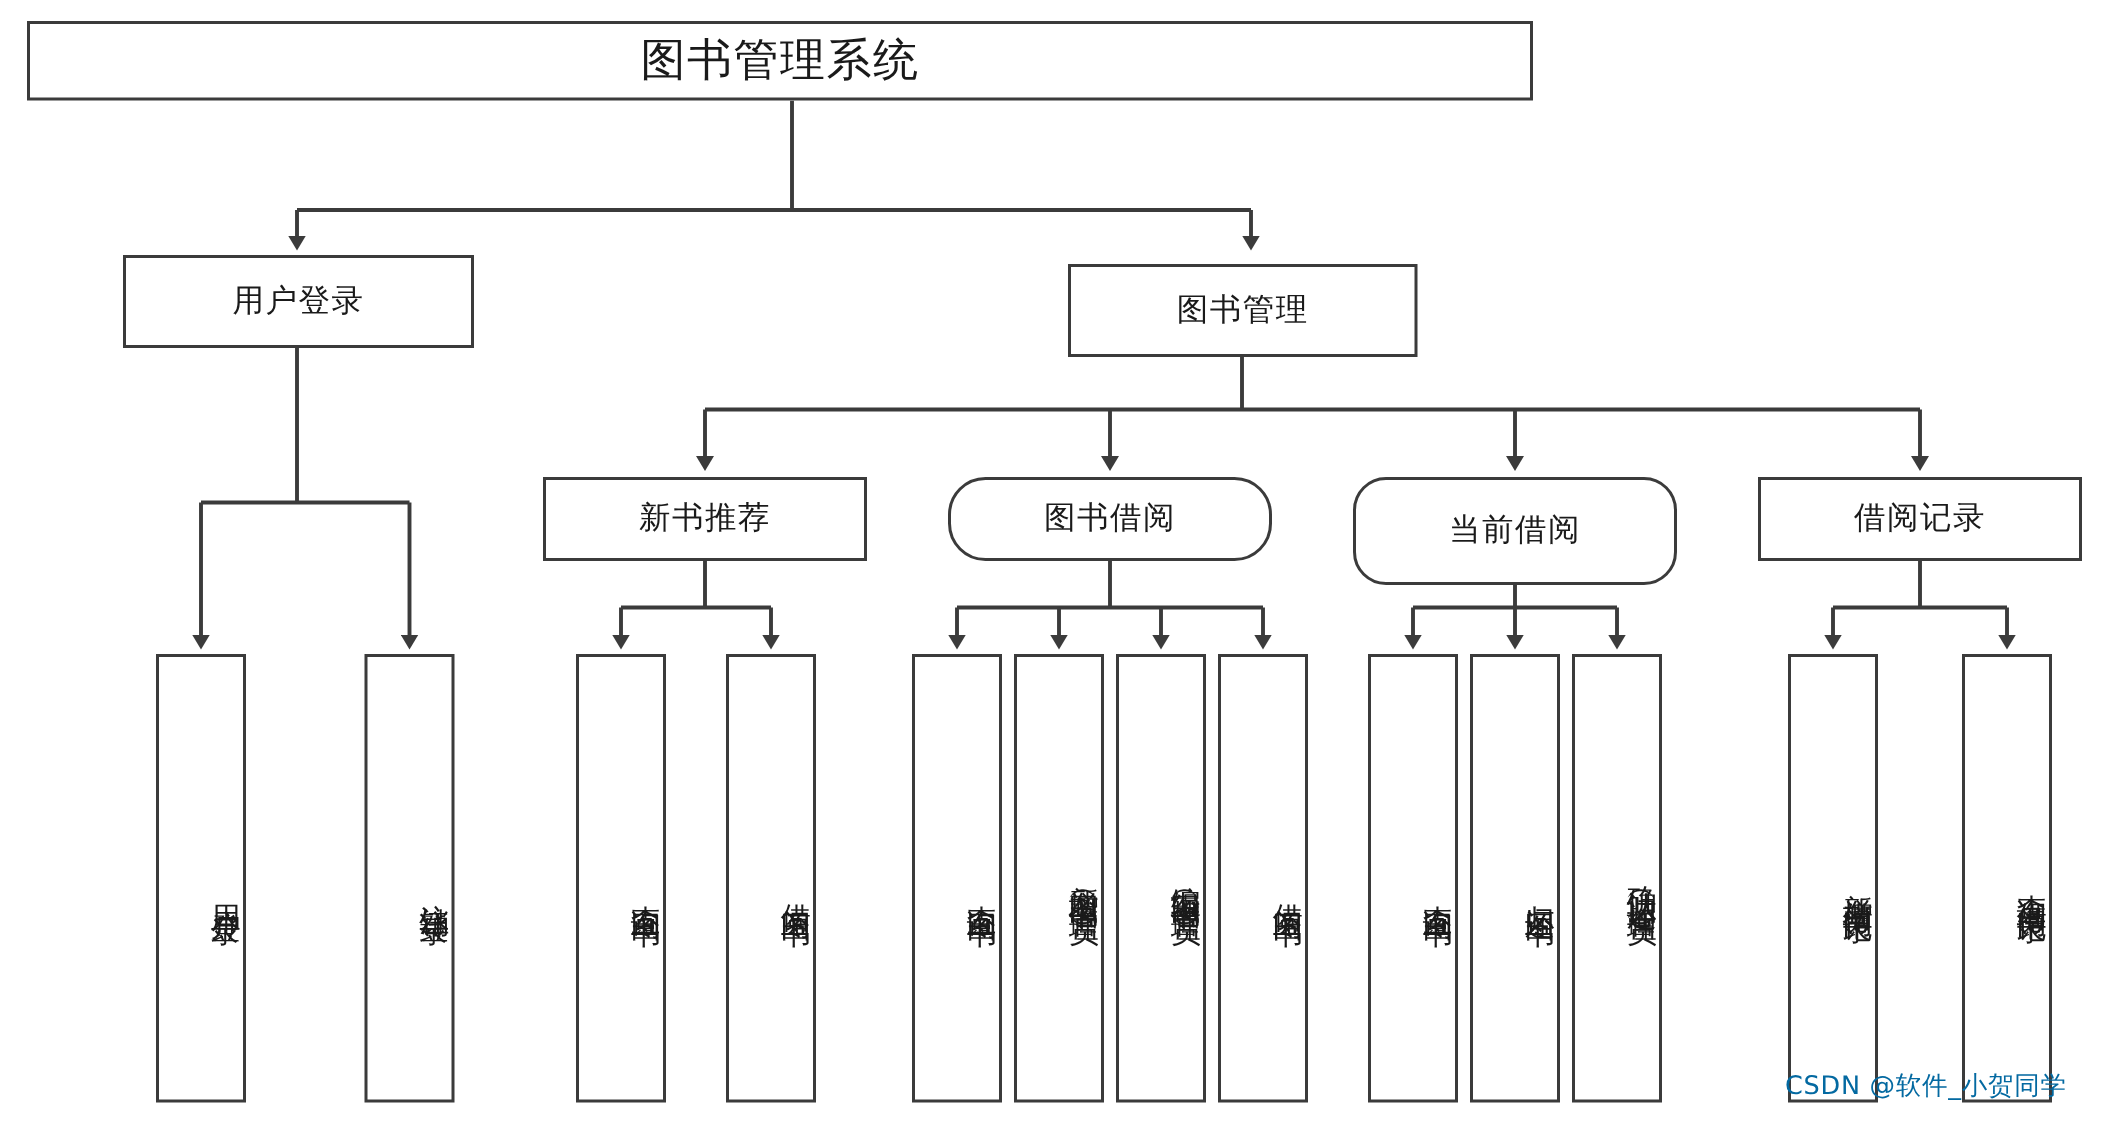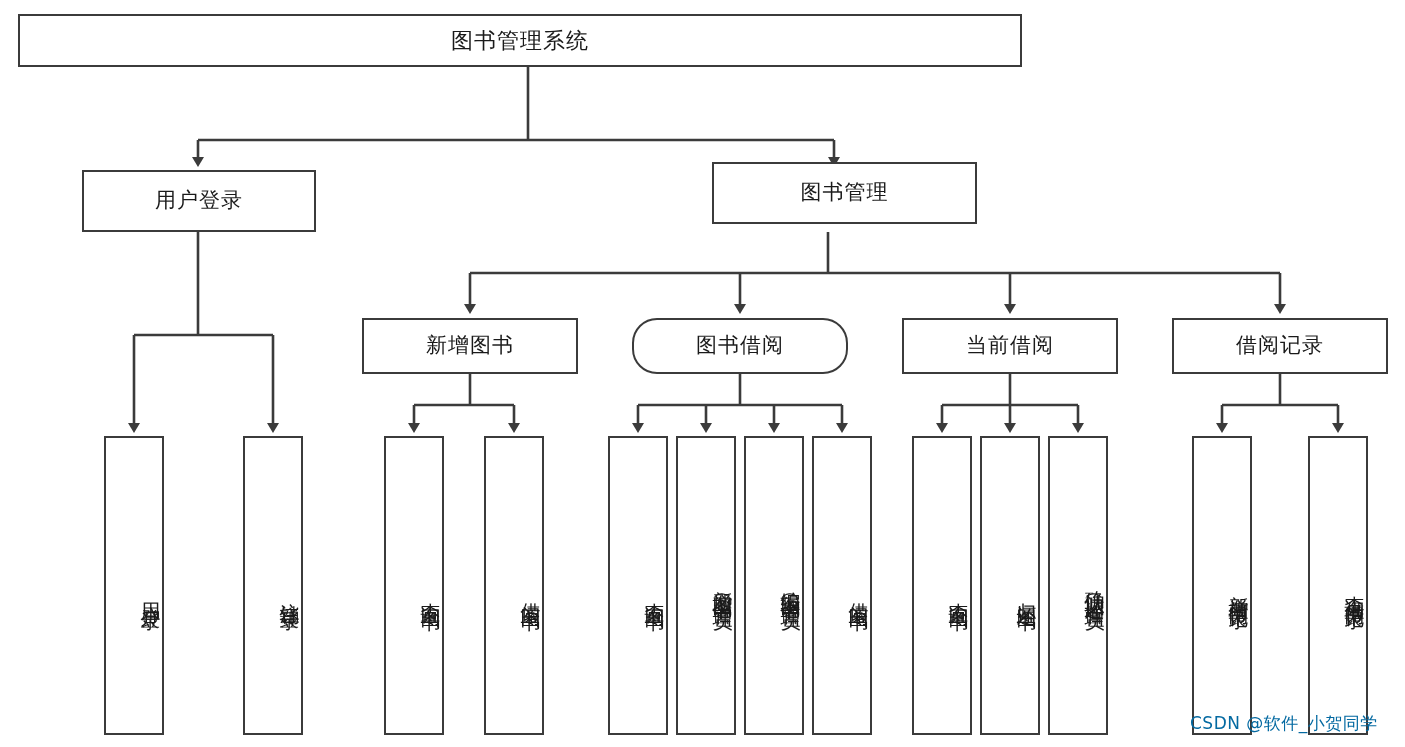--- a/index.html
+++ b/index.html
@@ -35,21 +35,21 @@
     align-items: center;
     justify-content: center;
     color: #1a1a1a;
   }
   .node-h {
     font-size: 21px;
     letter-spacing: 1px;
     line-height: 1.2;
   }
   .node-root {
-    font-size: 22px;
+    font-size: 30px;
     letter-spacing: 1px;
   }
   .node-v {
     font-size: 20px;
     writing-mode: vertical-rl;
     text-orientation: upright;
     letter-spacing: 3px;
     line-height: 1.15;
     align-items: flex-start;
     justify-content: center;
@@ -123,31 +123,31 @@
     </g>
   </svg>
 
   <div class="node-box node-root" style="left:18px; top:14px; width:1004px; height:53px;">
     <span>图书管理系统</span>
   </div>
 
   <div class="node-box node-h" style="left:82px; top:170px; width:234px; height:62px;">
     <span>用户登录</span>
   </div>
-  <div class="node-box node-h" style="left:712px; top:162px; width:265px; height:62px;">
+  <div class="node-box node-h" style="left:712px; top:176px; width:233px; height:62px;">
     <span>图书管理</span>
   </div>
 
   <div class="node-box node-h" style="left:362px; top:318px; width:216px; height:56px;">
-    <span>新增图书</span>
+    <span>新书推荐</span>
   </div>
   <div class="node-box node-h" style="left:632px; top:318px; width:216px; height:56px;border-radius:25px;">
     <span>图书借阅</span>
   </div>
-  <div class="node-box node-h" style="left:902px; top:318px; width:216px; height:56px;">
+  <div class="node-box node-h" style="left:902px; top:318px; width:216px; height:72px;border-radius:22px;">
     <span>当前借阅</span>
   </div>
   <div class="node-box node-h" style="left:1172px; top:318px; width:216px; height:56px;">
     <span>借阅记录</span>
   </div>
 
   <div class="node-box node-v" style="left:104px; top:436px; width:60px; height:299px;">
     <span>用户登录</span>
   </div>
   <div class="node-box node-v" style="left:243px; top:436px; width:60px; height:299px;">

